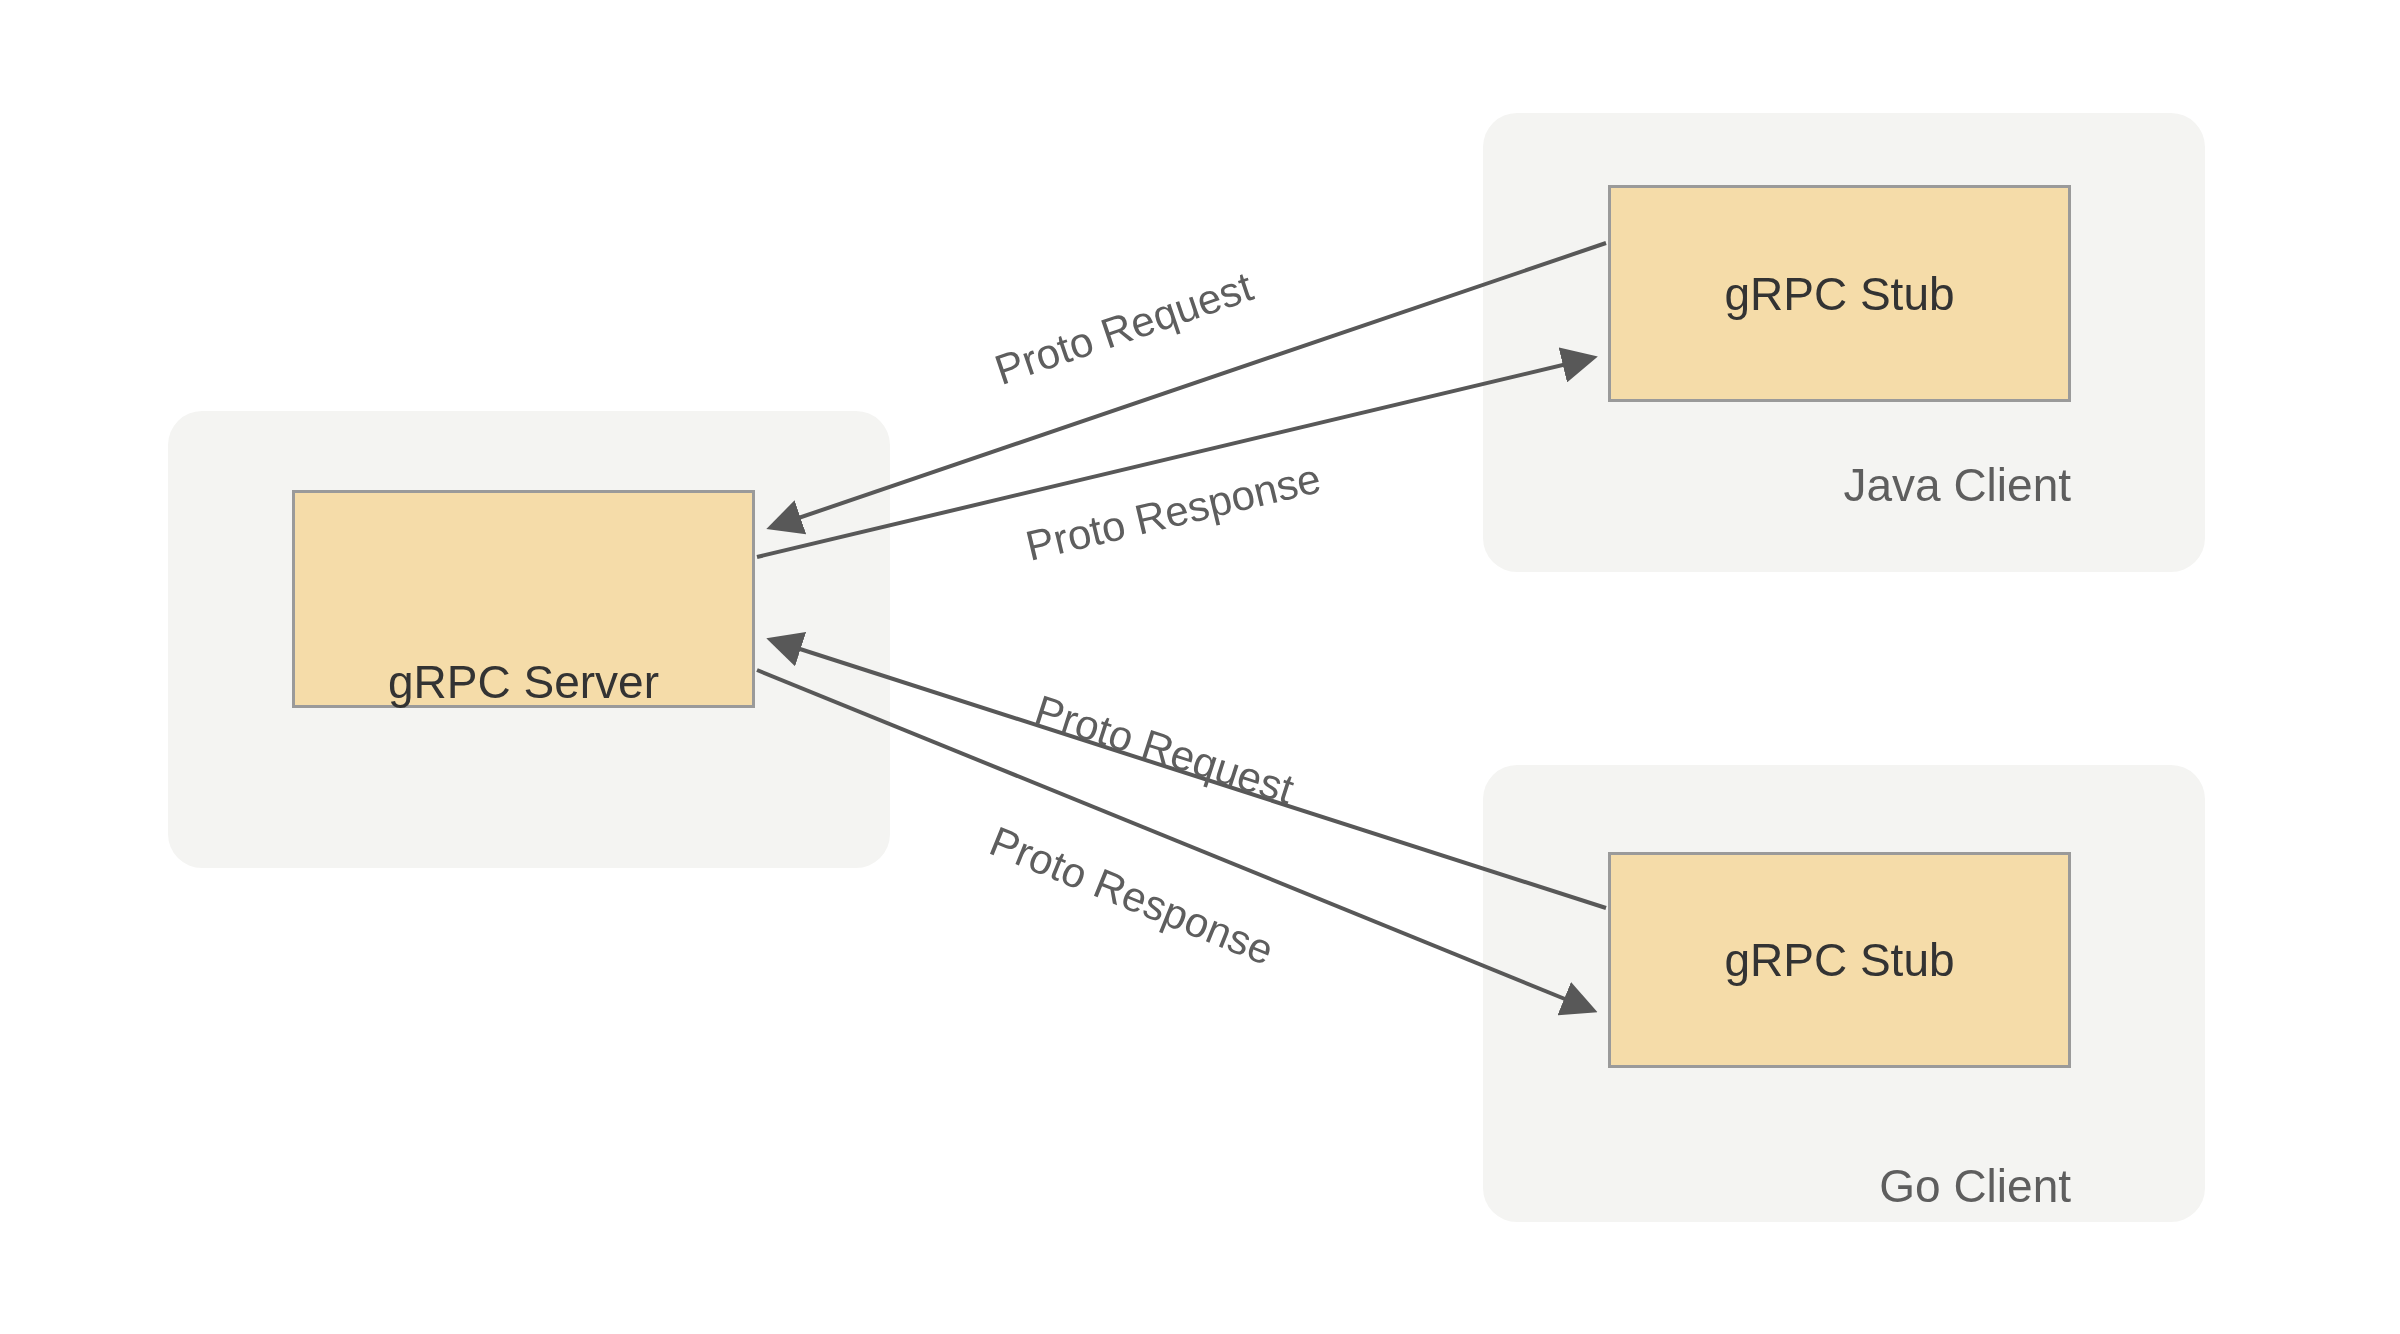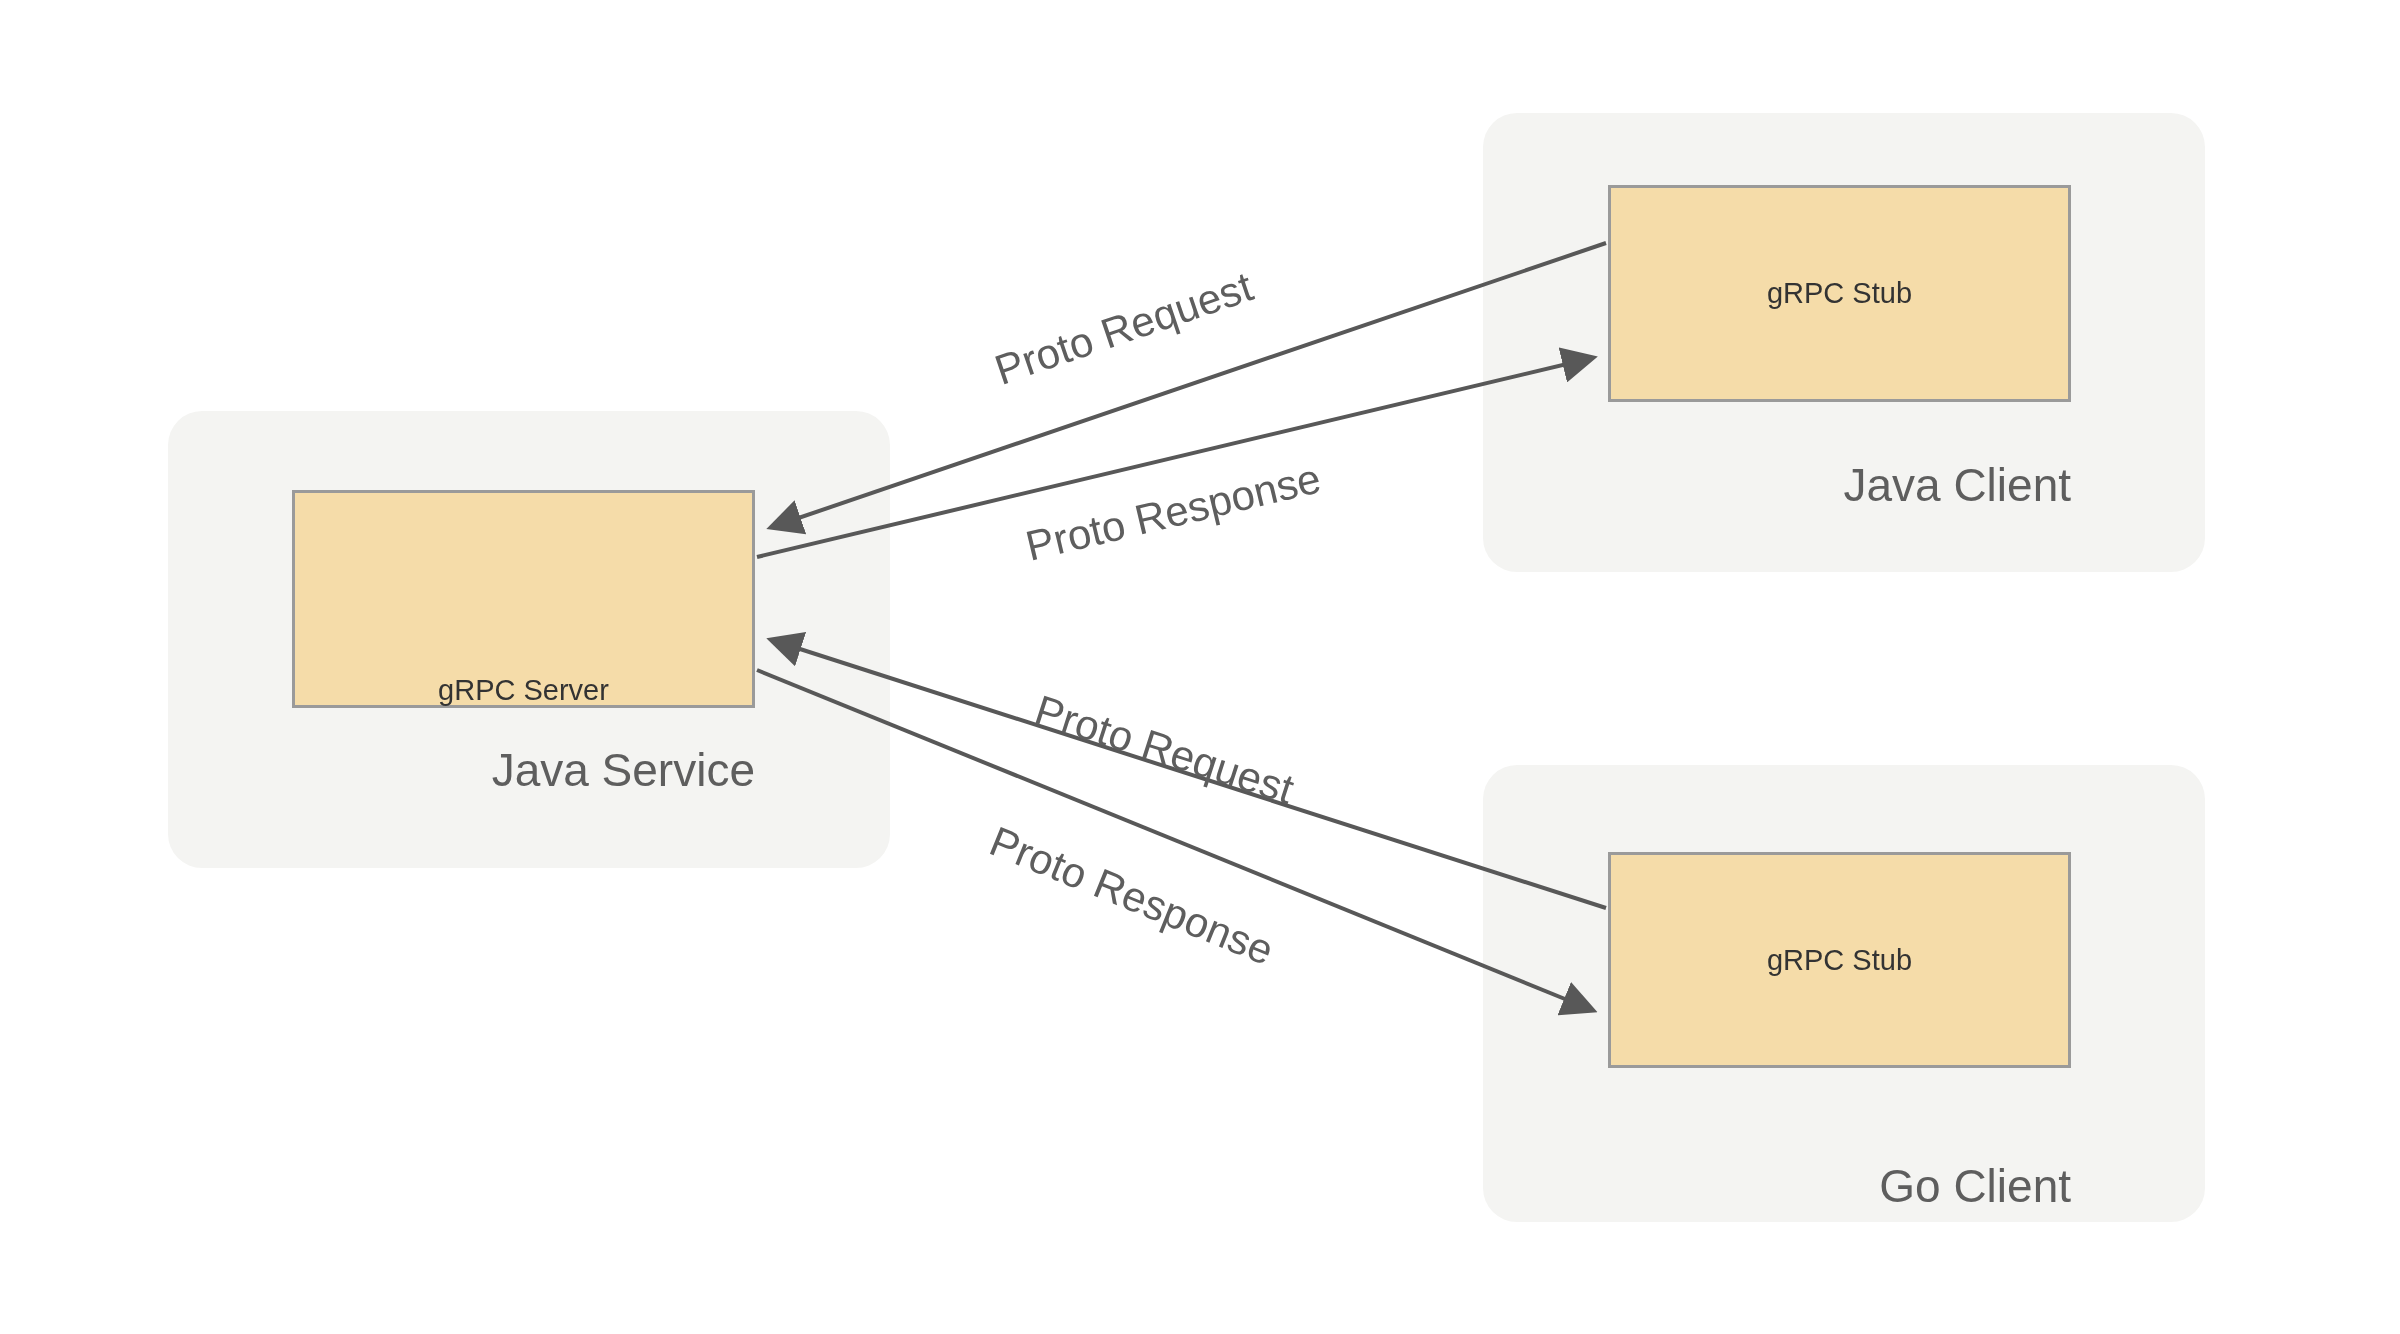--- a/index.html
+++ b/index.html
@@ -27,21 +27,21 @@
     position: absolute;
     background: #f5dca9;
     border: 3px solid #9a9a9a;
     box-sizing: border-box;
     display: flex;
     align-items: center;
     justify-content: center;
   }
   .node-label {
     color: #333333;
-    font-size: 29px;
+    font-size: 46px;
     line-height: 1;
     white-space: nowrap;
   }
   .group-label {
     position: absolute;
     color: #5e5e5e;
     font-size: 46px;
     line-height: 1;
     text-align: right;
     white-space: nowrap;
@@ -72,21 +72,20 @@
 <body>
 
 <div id="stage">
 
   <div class="group-box" style="left:168px; top:411px; width:722px; height:457px;"></div>
 
   <div class="node-box" style="left:292px; top:490px; width:463px; height:218px;align-items:flex-end;">
     <span class="node-label">gRPC Server</span>
   </div>
 
-  <div class="group-label" style="left:292px; top:747px; width:463px;">Java Service</div>
 
   <div class="group-box" style="left:1483px; top:113px; width:722px; height:459px;"></div>
 
   <div class="node-box" style="left:1608px; top:185px; width:463px; height:217px;">
     <span class="node-label">gRPC Stub</span>
   </div>
 
   <div class="group-label" style="left:1608px; top:462px; width:463px;">Java Client</div>
 
   <div class="group-box" style="left:1483px; top:765px; width:722px; height:457px;"></div>

